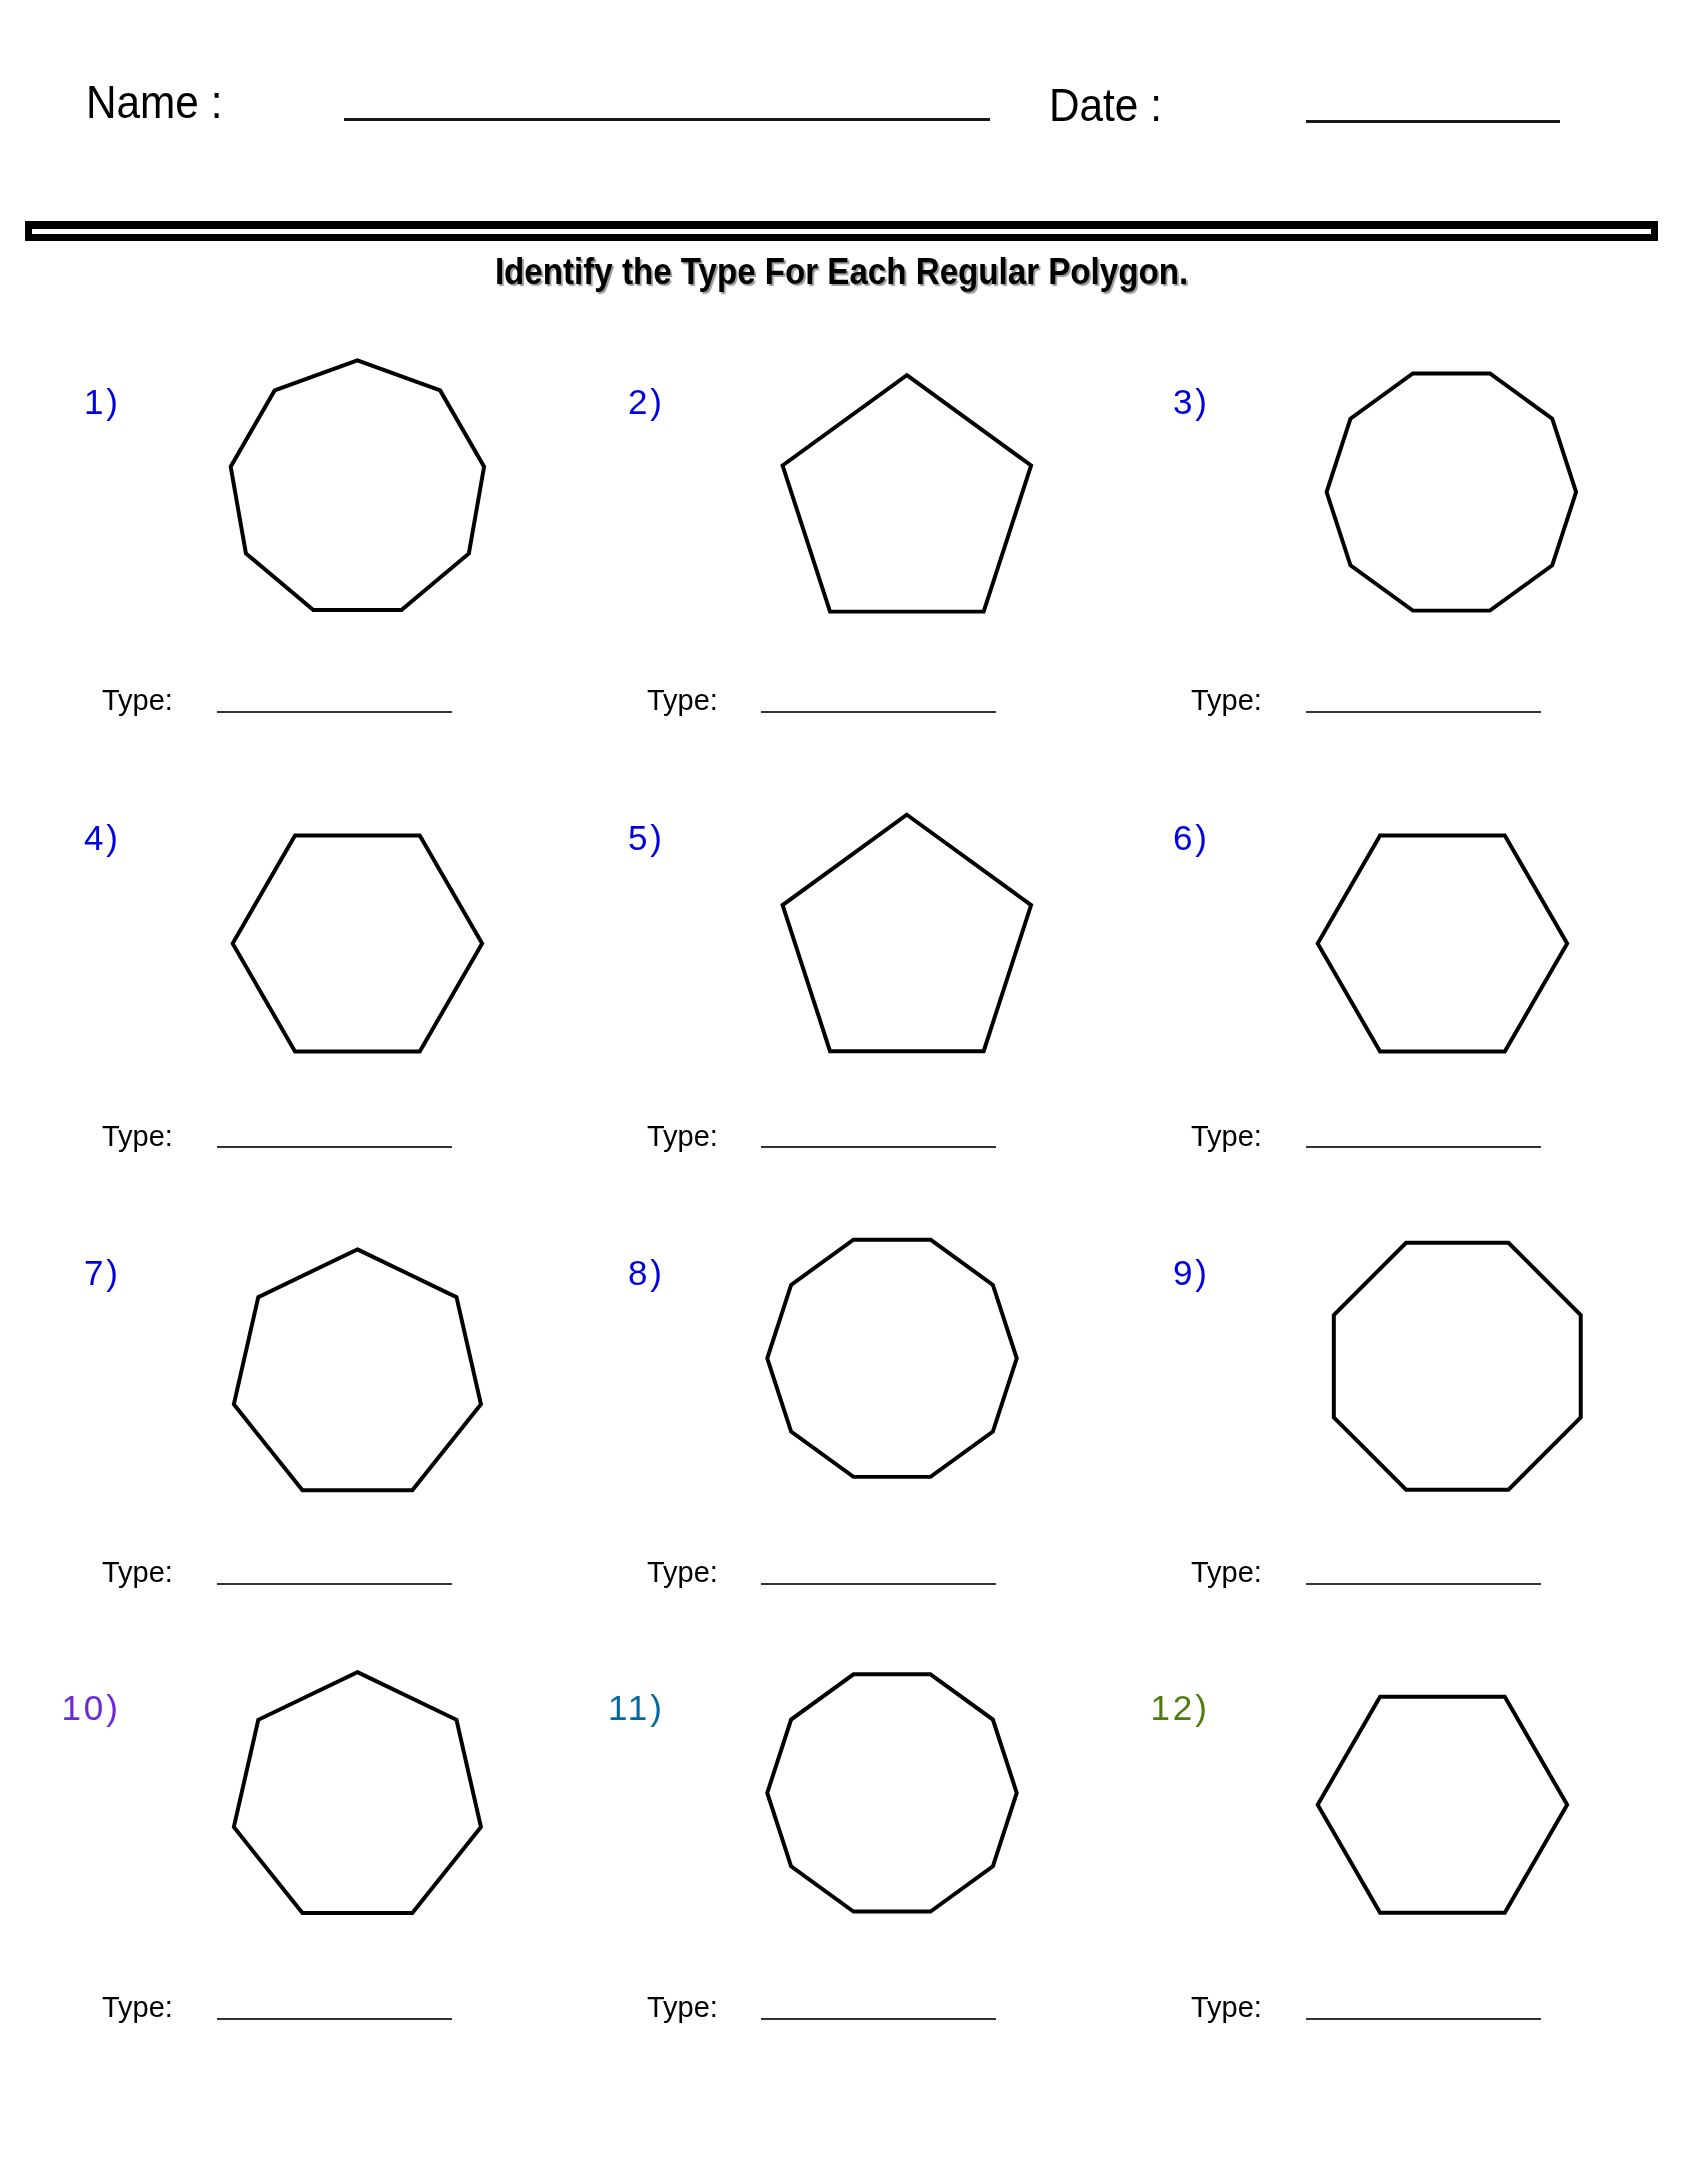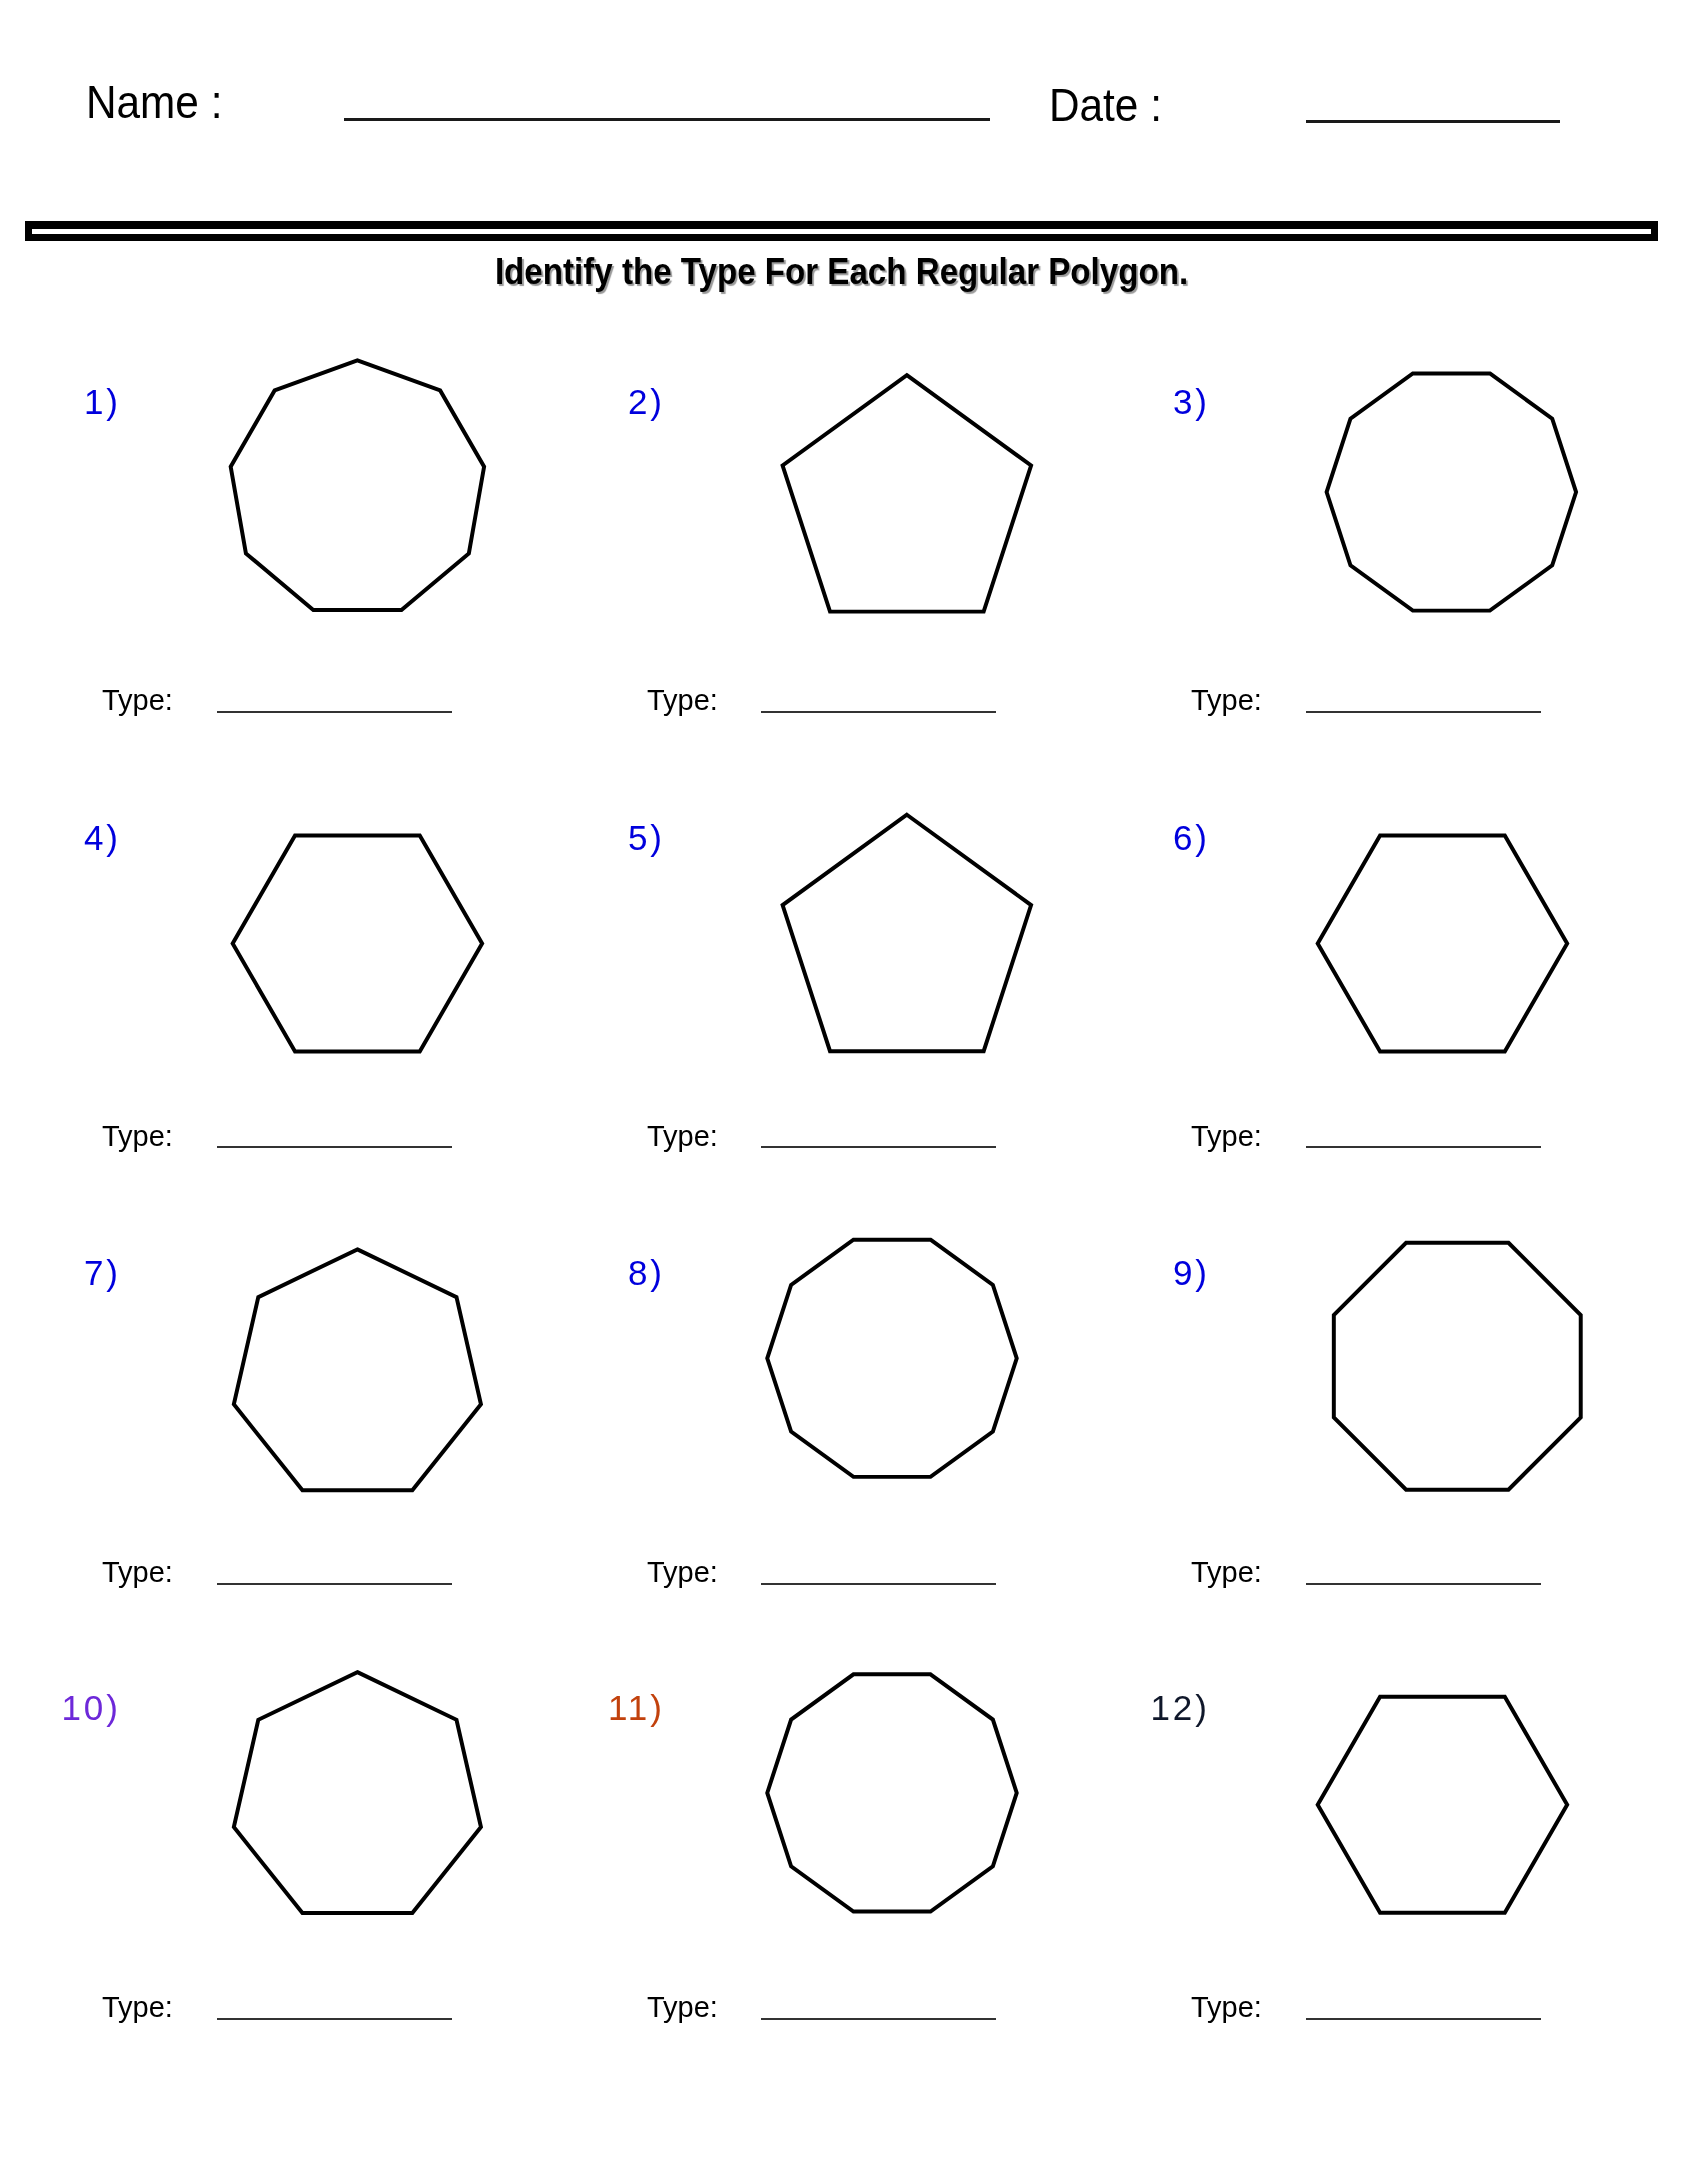--- a/index.html
+++ b/index.html
@@ -90,23 +90,23 @@
     <div class="abs qnum" style="right: 473px; top: 1255px; color: rgb(0, 0, 221);">9)</div>
     <div class="abs type-label" style="left: 1171px; top: 1558px;">Type:</div>
     <div class="abs type-line" style="left: 1306px; top: 1583px;"></div>
   </div>
     <div>
     <div class="abs qnum" style="right: 1562px; top: 1690px; color: #6d28d9;">10)</div>
     <div class="abs type-label" style="left: 82px; top: 1993px;">Type:</div>
     <div class="abs type-line" style="left: 217px; top: 2018px;"></div>
   </div>
     <div>
-    <div class="abs qnum" style="right: 1018px; top: 1690px; color: #c2410c;">11)</div>
+    <div class="abs qnum" style="right: 1018px; top: 1690px; color: #0369a1;">11)</div>
     <div class="abs type-label" style="left: 627px; top: 1993px;">Type:</div>
     <div class="abs type-line" style="left: 761px; top: 2018px;"></div>
   </div>
     <div>
-    <div class="abs qnum" style="right: 473px; top: 1690px; color: #0f172a;">12)</div>
+    <div class="abs qnum" style="right: 473px; top: 1690px; color: #4d7c0f;">12)</div>
     <div class="abs type-label" style="left: 1171px; top: 1993px;">Type:</div>
     <div class="abs type-line" style="left: 1306px; top: 2018px;"></div>
   </div>
   </div>
 
 
 </body></html>

